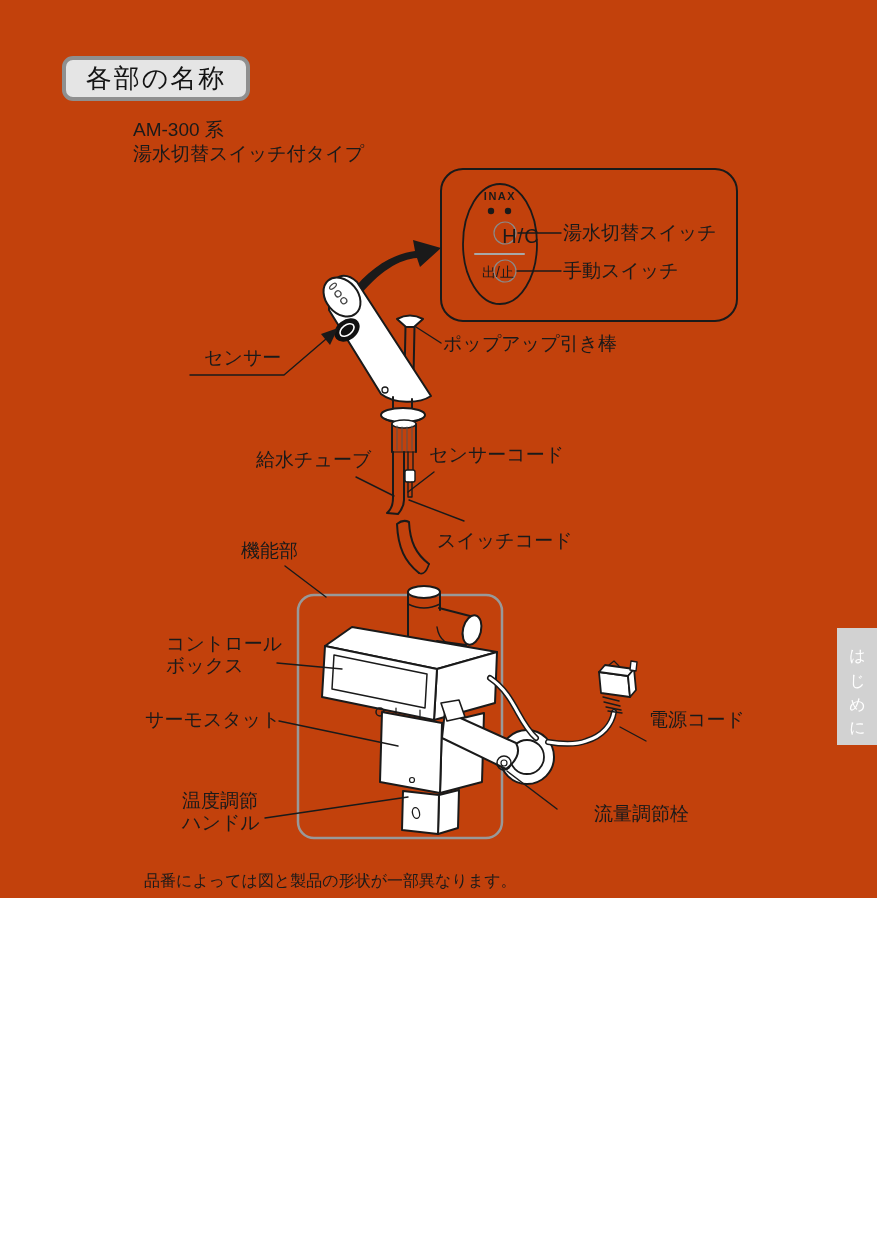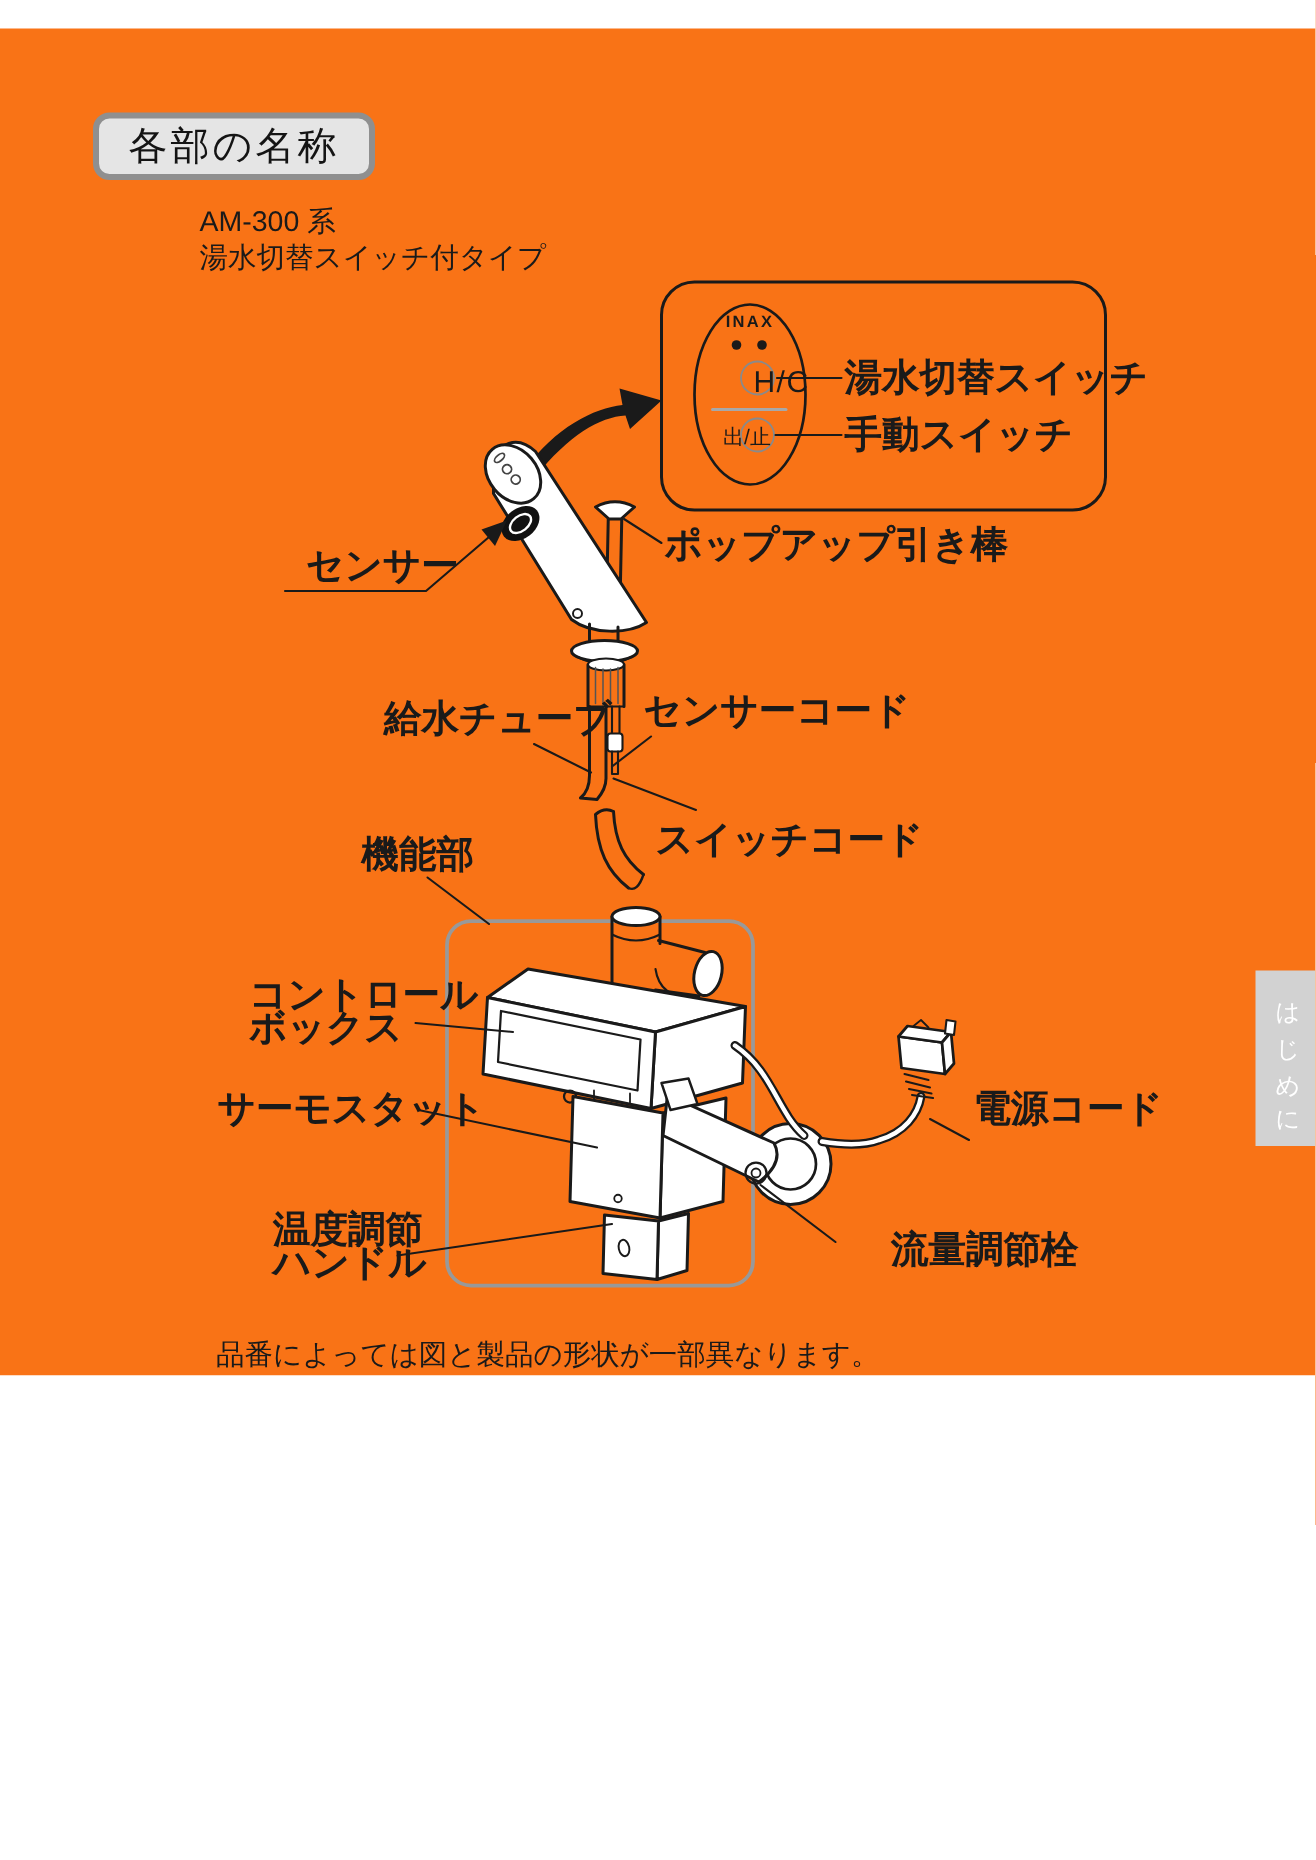--- a/index.html
+++ b/index.html
@@ -1,40 +1,40 @@
 <!DOCTYPE html>
 <html><head>
 <meta charset="utf-8">
 <style>
   html,body { margin:0; padding:0; background:#fff; }
   .page {
-    position:relative; width:877px; height:898px; background:#f97316;
-    font-family:"Liberation Sans","DejaVu Sans",sans-serif; color:#1a1a1a; overflow:hidden;margin-top:19px;
+    position:relative; width:877px; height:898px; background:#c2410c;
+    font-family:"Liberation Sans","DejaVu Sans",sans-serif; color:#1a1a1a; overflow:hidden;
   }
   .diagram-svg { position:absolute; left:0; top:0; }
   .title-box {
     position:absolute; left:62px; top:56px; width:180px; height:37px;
     background:#e5e5e5; border:4px solid #8f8f8f; border-radius:11px;
     display:flex; align-items:center; justify-content:center;
     font-size:26px; letter-spacing:2px; color:#141414;
   }
   .model { position:absolute; left:133px; top:118px; font-size:19px; line-height:24px; }
-  .lbl { position:absolute; font-size:25px; line-height:22px; white-space:nowrap; color:#1a1a1a;font-weight:bold; }
+  .lbl { position:absolute; font-size:19px; line-height:22px; white-space:nowrap; color:#1a1a1a; }
   .lbl.two-line div { white-space:nowrap; }
   .co { position:absolute; transform:translateX(-50%); white-space:nowrap; }
   .co-brand { font-size:11px; font-weight:bold; letter-spacing:1.5px; }
   .co-hc { font-size:20px; letter-spacing:1px;padding-left:48px; }
   .co-manual { font-size:14px; }
   .side-tab {
     position:absolute; left:837px; top:628px; width:40px; height:117px;
     background:#d2d2d2; color:#ffffff; writing-mode:vertical-rl;
     display:flex; align-items:center; justify-content:center;
     font-size:16px; letter-spacing:6px;
   }
-  .note { position:absolute; left:144px; top:871px; font-size:19px; white-space:nowrap; }
+  .note { position:absolute; left:144px; top:871px; font-size:16px; white-space:nowrap; }
   .page-num { position:absolute; left:0; top:1171px; width:877px; text-align:center; font-size:27px; }
 </style>
 </head>
 <body>
 
 <div class="page">
 
   <svg class="diagram-svg" width="877" height="1240" viewBox="0 0 877 1240">
     <g stroke="#1a1a1a" stroke-width="2" fill="none" stroke-linejoin="round" stroke-linecap="round">
 

